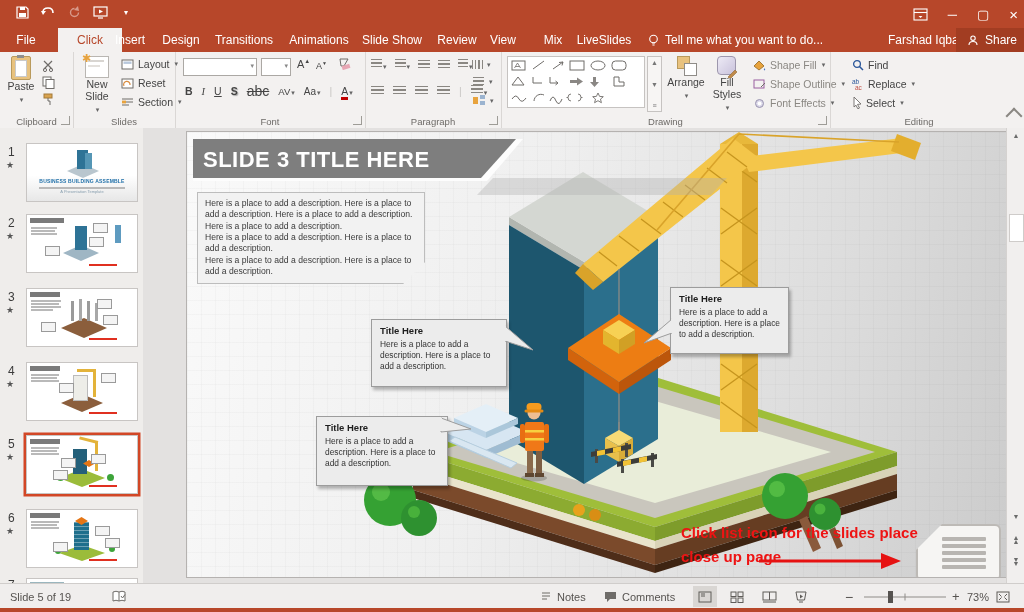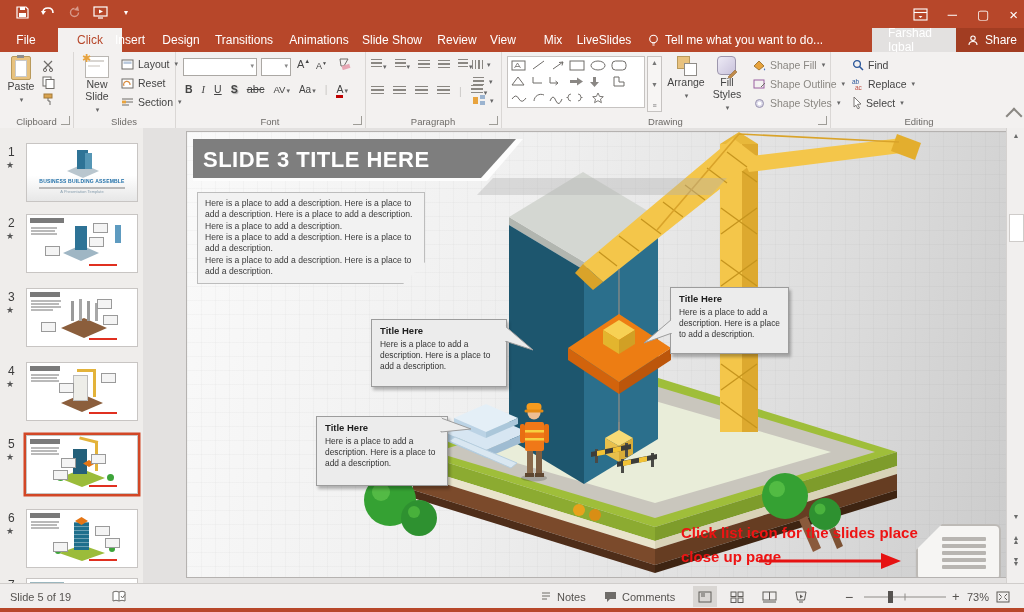--- a/index.html
+++ b/index.html
@@ -7,21 +7,21 @@
        font-family:"Liberation Sans",sans-serif;background:#E3E1E0;
        -webkit-font-smoothing:antialiased}
   .abs{position:absolute}
   
   .titlebar{position:absolute;left:0;top:0;width:1024px;height:28px;background:#B7472A;color:#fff}
   .qat{position:absolute;left:14px;top:4px;display:flex;gap:10px;align-items:center}
   .qat .ic{width:16px;height:16px;display:flex;align-items:center;justify-content:center}
   .title-text{position:absolute;left:0;right:0;top:6px;text-align:center;font-size:12px;color:#fff}
   .winbtns{position:absolute;right:6px;top:0;height:28px;display:flex;align-items:center;gap:20px;font-size:13px}
   
-  .tabrow{position:absolute;left:0;top:28px;width:872px;height:24px;background:#B7472A}
+  .tabrow{position:absolute;left:0;top:28px;width:1024px;height:24px;background:#B7472A}
   .tab{position:absolute;top:0;height:24px;display:flex;align-items:center;justify-content:center;
        color:#fff;font-size:12px;cursor:default;white-space:nowrap}
   .tab.active{background:#F3F1F0;color:#B7472A}
   .tellme{position:absolute;top:0;height:24px;display:flex;align-items:center;gap:6px;color:#fff;font-size:12px}
   .user{position:absolute;top:0;height:24px;display:flex;align-items:center;color:#fff;font-size:12px}
   .sharebtn{position:absolute;top:0;height:24px;display:flex;align-items:center;gap:6px;background:#A23D22;
        color:#fff;font-size:12px;padding:0 12px}
   
   .ribbon{position:absolute;left:0;top:52px;width:1024px;height:76px;background:#F3F1F0;border-bottom:1px solid #CFCCCA;color:#3B3734}
   .grp{position:absolute;top:0;height:76px;border-right:1px solid #DAD7D5}
@@ -271,21 +271,21 @@
       <svg width="14" height="12">
           <path d="M3 1 h8 L7 8 H4 Z" fill="none" stroke="#6F6C69"></path>
           <rect x="5" y="7" width="8" height="4" fill="#E8A7B4" transform="rotate(-18 9 9)"></rect>
         </svg>
     </span>
     <div class="smallrow" style="left:10px;top:31px;gap:9px">
       <span class="lettbtn" style="font-weight:bold">B</span>
       <span class="lettbtn" style="font-style:italic;font-family:'Liberation Serif',serif">I</span>
       <span class="lettbtn" style="text-decoration:underline">U</span>
       <span class="lettbtn" style="font-weight:bold;text-shadow:1px 1px 1px #aaa">S</span>
-      <span class="lettbtn" style="text-decoration:line-through;font-size:11px">abc</span>
+      <span class="lettbtn" style="text-decoration:line-through;font-size:14px">abc</span>
       <span class="lettbtn" style="font-size:9.5px"><span>AV</span><span class="dd"></span></span>
       <span class="lettbtn" style="font-size:10px"><span>Aa</span><span class="dd"></span></span>
       <span style="color:#C9C6C4">|</span>
       <span class="lettbtn"><span style="border-bottom:3px solid #C00000">A</span><span class="dd"></span></span>
     </div>
     <div class="grp-label">Font</div>
     <span class="launcher"></span>
   </div>
 
   <div class="grp" style="left:365px;width:136px">
@@ -383,21 +383,21 @@
           <path d="M8 8 L12 4" stroke="#6F6C69"></path>
         </svg>
       <span>Shape Outline</span>
         <span class="dd"></span>
     </div>
     <div class="smallrow" style="left:252px;top:45px;color:#8a8782">
       <svg width="13" height="11">
           <circle cx="6.5" cy="5.5" r="4" fill="#D9D6E8" stroke="#9a95b0"></circle>
           <circle cx="6.5" cy="5.5" r="2" fill="#fff"></circle>
         </svg>
-      <span>Shape Styles</span>
+      <span>Font Effects</span>
         <span class="dd"></span>
     </div>
     <div class="grp-label">Drawing</div>
     <span class="launcher"></span>
   </div>
 
   <div class="grp" style="left:830px;width:178px;border-right:none">
     <div class="smallrow" style="left:22px;top:7px">
       <svg width="12" height="12">
           <circle cx="5" cy="5" r="3.4" fill="none" stroke="#2B579A" stroke-width="1.3"></circle>

